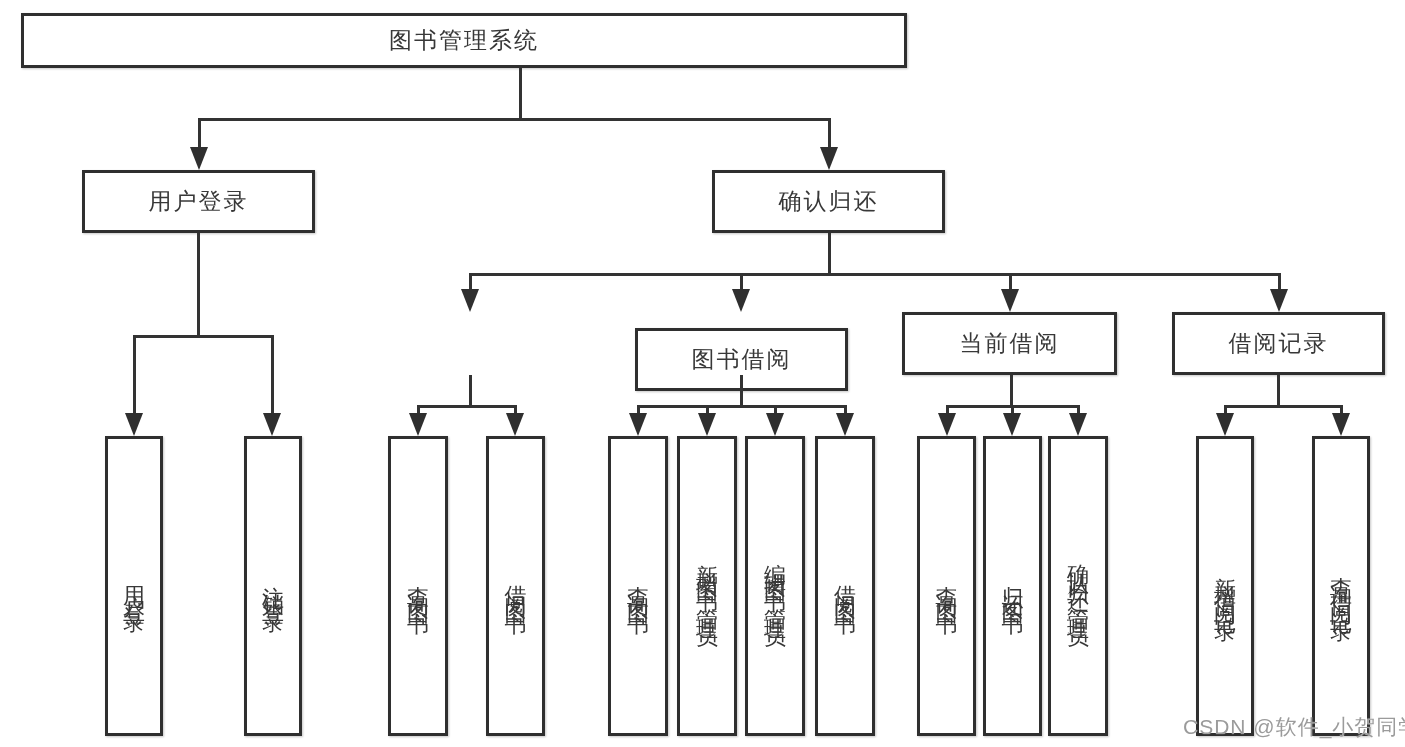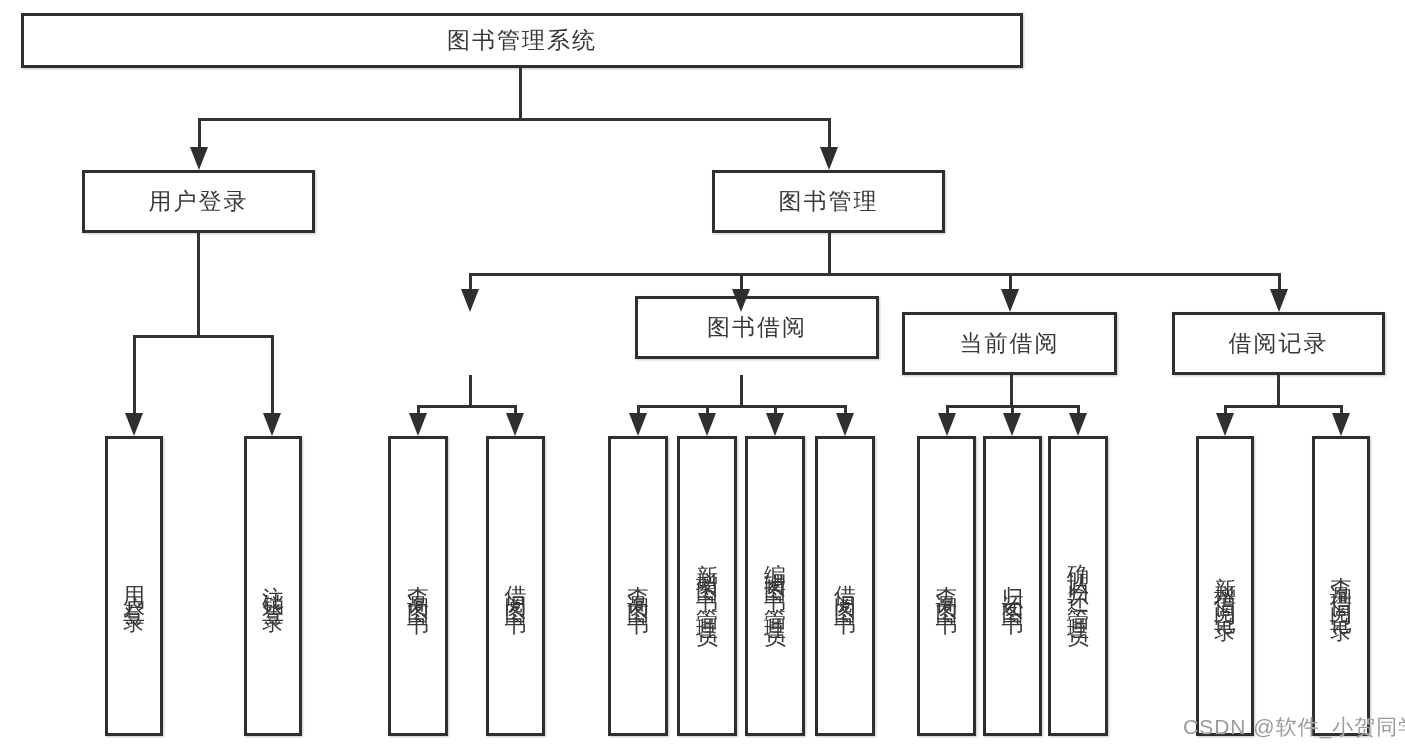--- a/index.html
+++ b/index.html
@@ -28,32 +28,32 @@
   .watermark{
     position:absolute;left:1183px;top:713px;font-size:21px;color:#9b9b9b;
     letter-spacing:1px;z-index:5;white-space:nowrap;text-shadow:0 0 1px #ffffff;
   }
 </style>
 </head>
 <body>
 
 <div class="canvas">
 
-  <div class="node h-node" style="left:21px;top:13px;width:1002px;height:55px;">
+  <div class="node h-node" style="left:21px;top:13px;width:886px;height:55px;">
     <span class="node-label">图书管理系统</span>
   </div>
 
   <div class="node h-node" style="left:82px;top:170px;width:233px;height:63px;">
     <span class="node-label">用户登录</span>
   </div>
   <div class="node h-node" style="left:712px;top:170px;width:233px;height:63px;">
-    <span class="node-label">图书管理</span>
+    <span class="node-label">确认归还</span>
   </div>
 
-  <div class="node h-node" style="left:635px;top:296px;width:244px;height:63px;">
+  <div class="node h-node" style="left:635px;top:328px;width:213px;height:63px;">
     <span class="node-label">图书借阅</span>
   </div>
   <div class="node h-node" style="left:902px;top:312px;width:215px;height:63px;">
     <span class="node-label">当前借阅</span>
   </div>
   <div class="node h-node" style="left:1172px;top:312px;width:213px;height:63px;">
     <span class="node-label">借阅记录</span>
   </div>
 
   <div class="node v-node" style="left:105px;top:436px;width:58px;height:300px;">

